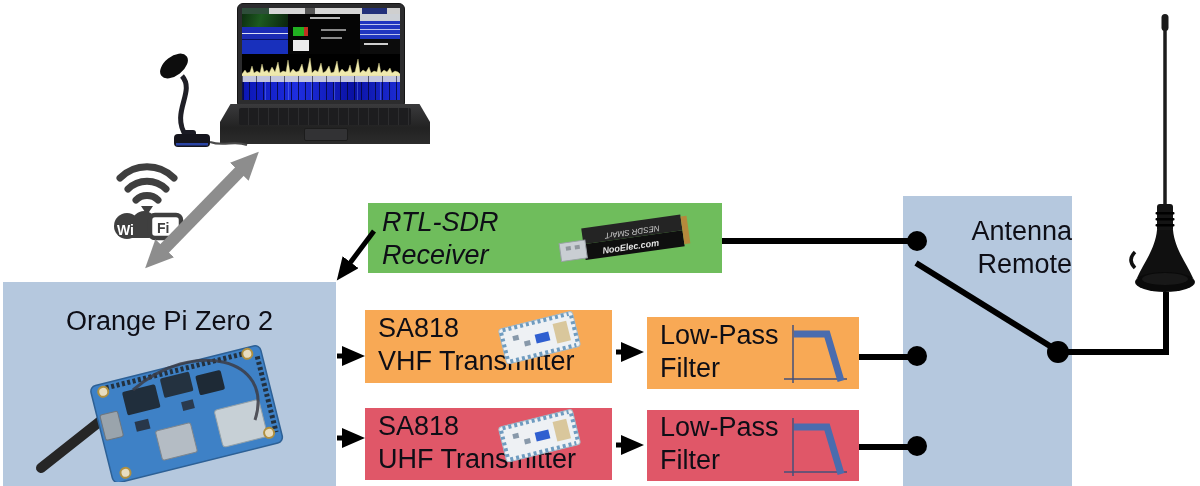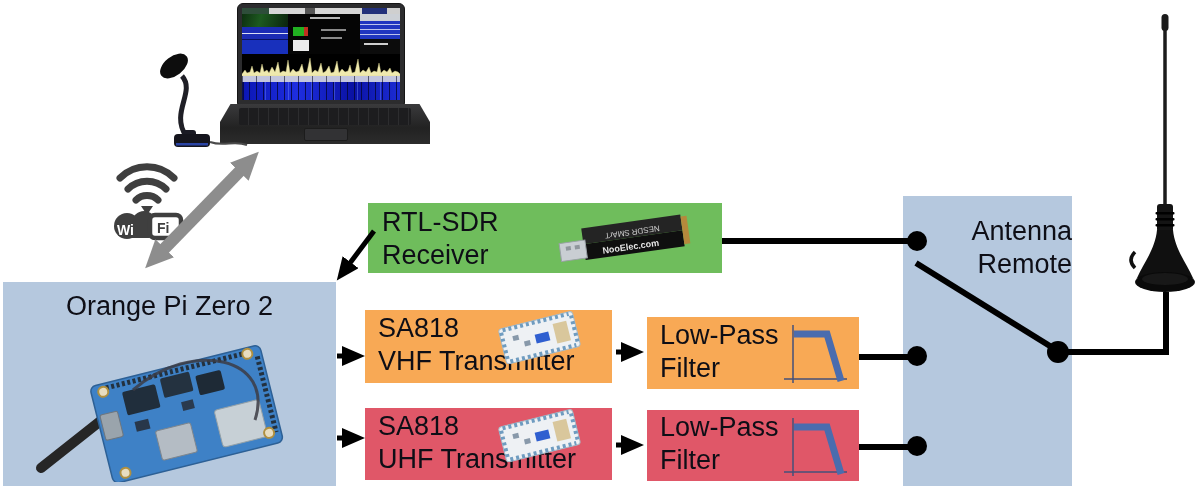--- a/index.html
+++ b/index.html
@@ -1,22 +1,22 @@
 <!DOCTYPE html>
 <html><head>
 <meta charset="utf-8">
 <style>
   html,body{margin:0;padding:0;background:#fff;}
   .canvas{position:relative;width:1200px;height:486px;background:#ffffff;overflow:hidden;
           font-family:"Liberation Sans",sans-serif;}
   .abs{position:absolute;}
   
   .node{position:absolute;font-size:27px;line-height:1.22;color:#0e0e16;}
-  .node-orangepi{left:3px;top:282px;width:333px;height:204px;text-align:center;padding-top:8px;box-sizing:border-box;}
-  .node-rtlsdr{left:368px;top:203px;width:354px;height:70px;padding:3px 16px 0 14px;box-sizing:border-box;}
+  .node-orangepi{left:3px;top:282px;width:333px;height:204px;text-align:center;padding-top:23px;box-sizing:border-box;}
+  .node-rtlsdr{left:368px;top:203px;width:354px;height:70px;padding:3px 16px 0 14px;box-sizing:border-box;font-style:italic;}
   .node-vhf{left:365px;top:310px;width:247px;height:73px;padding:2px 0 0 13px;box-sizing:border-box;}
   .node-lpf1{left:647px;top:317px;width:212px;height:72px;padding:2px 0 0 13px;box-sizing:border-box;}
   .node-uhf{left:365px;top:408px;width:247px;height:72px;padding:2px 0 0 13px;box-sizing:border-box;}
   .node-lpf2{left:647px;top:410px;width:212px;height:71px;padding:1px 0 0 13px;box-sizing:border-box;}
   .node-switch{left:903px;top:196px;width:169px;height:296px;text-align:right;padding-top:19px;box-sizing:border-box;}
   
   .title{position:absolute;left:502px;top:48px;font-size:37px;font-weight:bold;font-style:italic;letter-spacing:.5px;}
   
   .laptop-screen{position:absolute;left:237px;top:3px;width:168px;height:102px;background:#2c2c2e;
     border:1px solid #151515;border-radius:6px 6px 2px 2px;padding:4px;box-sizing:border-box;}

